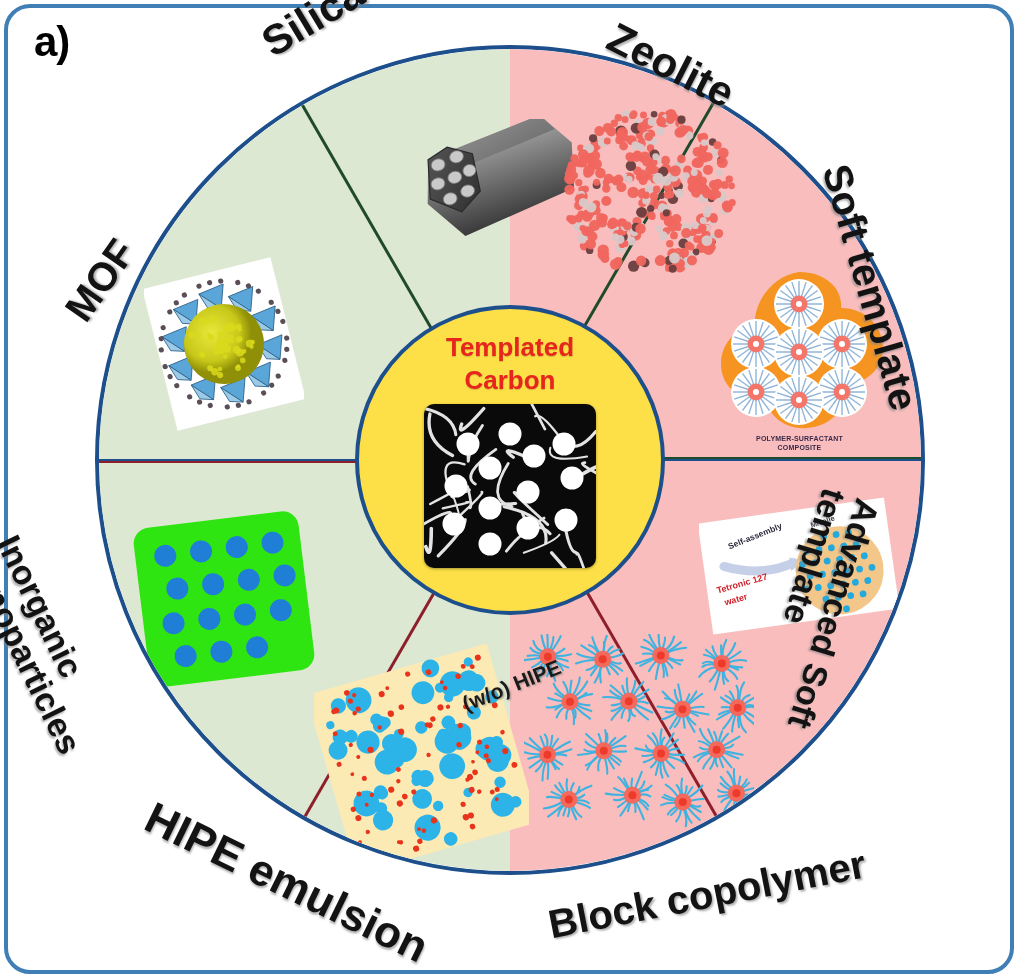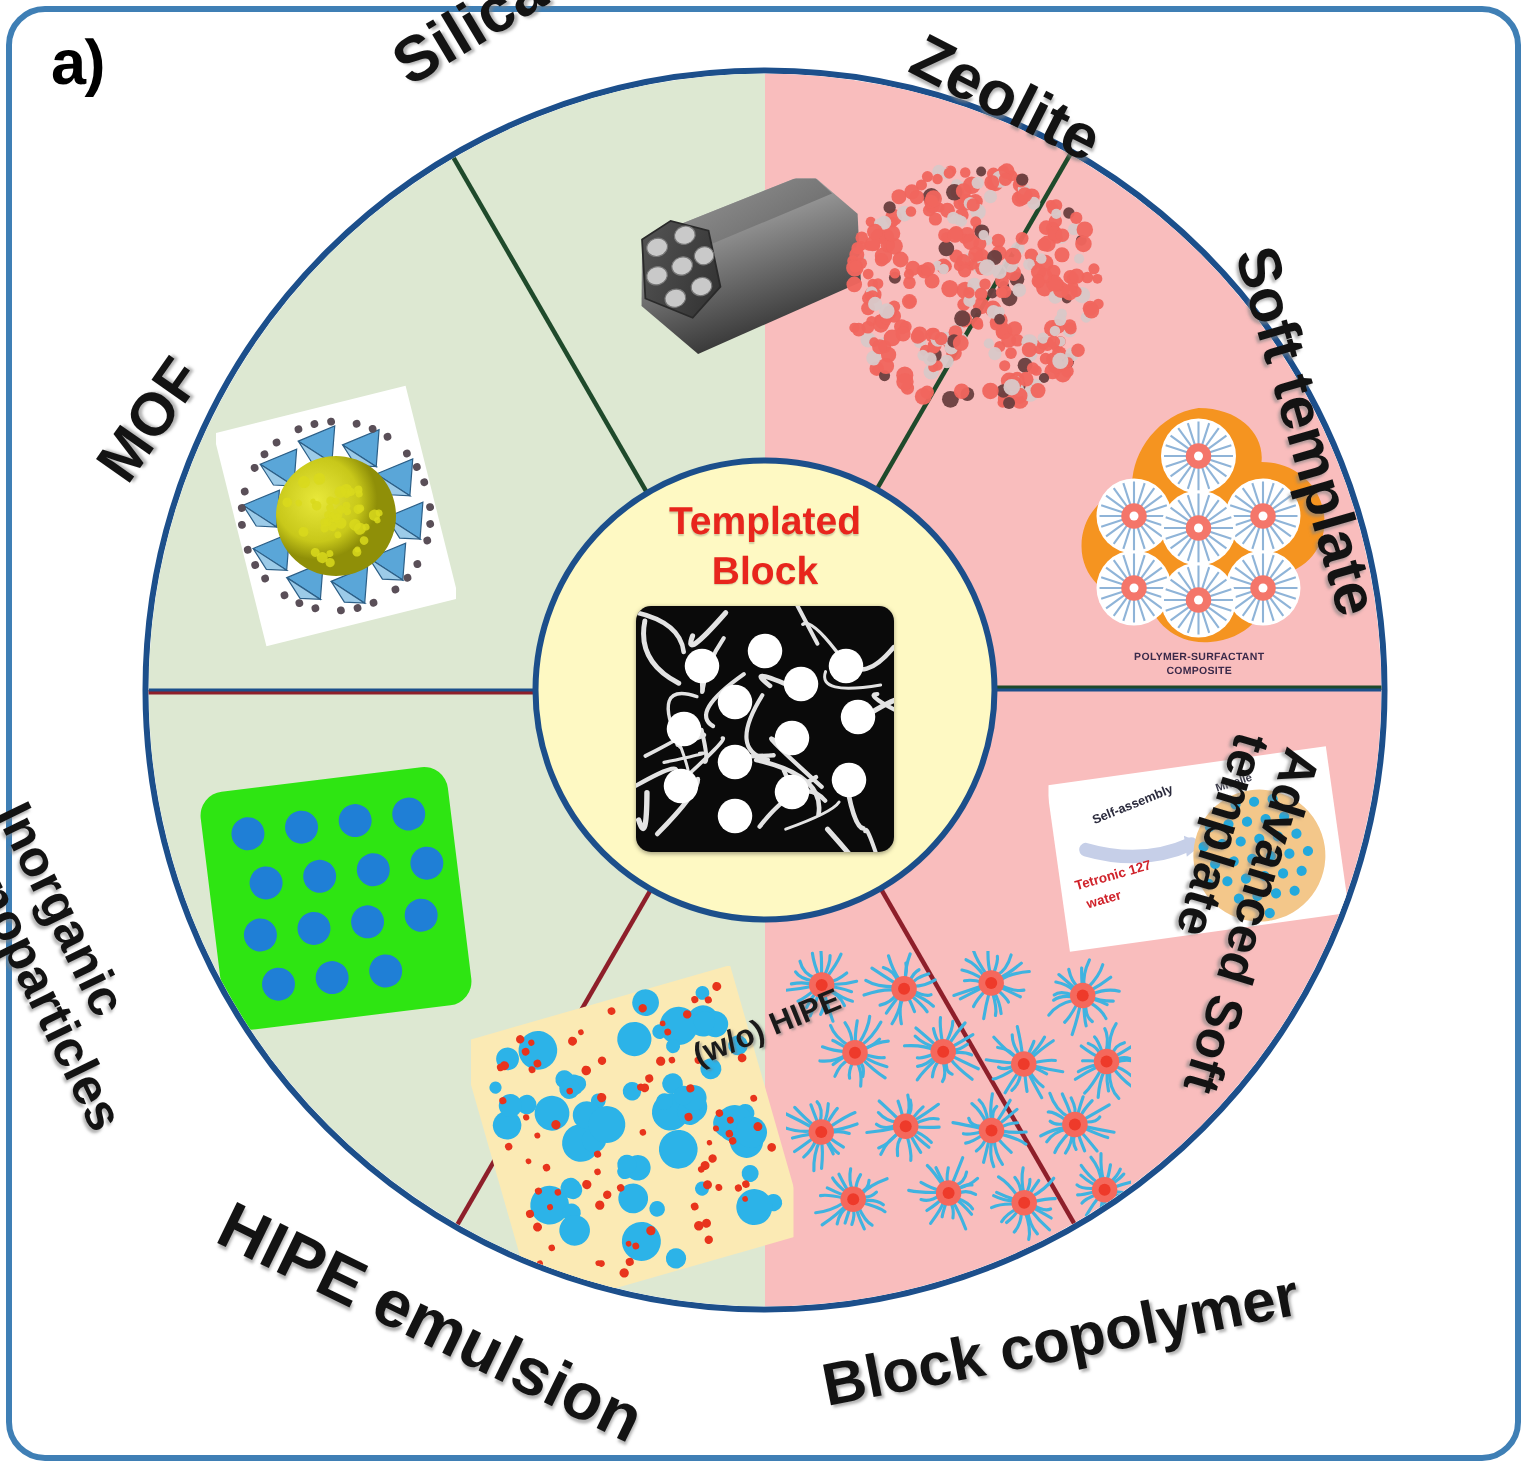--- a/index.html
+++ b/index.html
@@ -80,21 +80,21 @@
     background:#1c4f8b;
   }
 
   
   #hub{
     position:absolute;
     left:50%;top:50%;
     width:310px;height:310px;
     margin-left:-155px;margin-top:-155px;
     border-radius:50%;
-    background:#fef9c3;
+    background:#fde047;
     border:4px solid #1c4f8b;
     box-sizing:border-box;
     z-index:6;
     display:flex;
     flex-direction:column;
     align-items:center;
   }
   #hub-title{
     margin-top:22px;
     text-align:center;
@@ -1458,21 +1458,21 @@
       <div class="mini-caption" id="cap-soft">POLYMER-SURFACTANT
 COMPOSITE</div>
 
       <div class="sector-label" id="lbl-hipe-inner">(w/o) HIPE</div>
 
       <div class="sector-label" id="lbl-bcp-inner"><span>PAN-</span><i>b</i><span>-PMMA</span></div>
 
       <div id="hub">
         <div id="hub-title">
           <span>Templated</span>
-          <span>Block</span>
+          <span>Carbon</span>
         </div>
         <div id="carbon-img">
           <svg viewBox="0 0 172 164" width="172" height="164">
             <g id="carbonnet">
                 <path d="M88.0,102.5 Q61.3,96.3 84.2,59.5" stroke="#e3e3e3" stroke-width="2.8" fill="none" stroke-linecap="round"></path>
                 <path d="M111.2,12.2 Q117.3,7.9 137.6,35.6" stroke="#e3e3e3" stroke-width="2.3" fill="none" stroke-linecap="round"></path>
                 <path d="M92.6,89.6 Q81.0,81.8 123.8,120.6" stroke="#e3e3e3" stroke-width="2.8" fill="none" stroke-linecap="round"></path>
                 <path d="M152.8,150.2 Q153.4,143.6 164.8,179.5" stroke="#e3e3e3" stroke-width="2.7" fill="none" stroke-linecap="round"></path>
                 <path d="M143.2,79.9 Q188.6,49.2 179.3,69.6" stroke="#e3e3e3" stroke-width="3.5" fill="none" stroke-linecap="round"></path>
                 <path d="M135.4,130.7 Q131.0,137.6 99.8,148.8" stroke="#e3e3e3" stroke-width="2.0" fill="none" stroke-linecap="round"></path>

